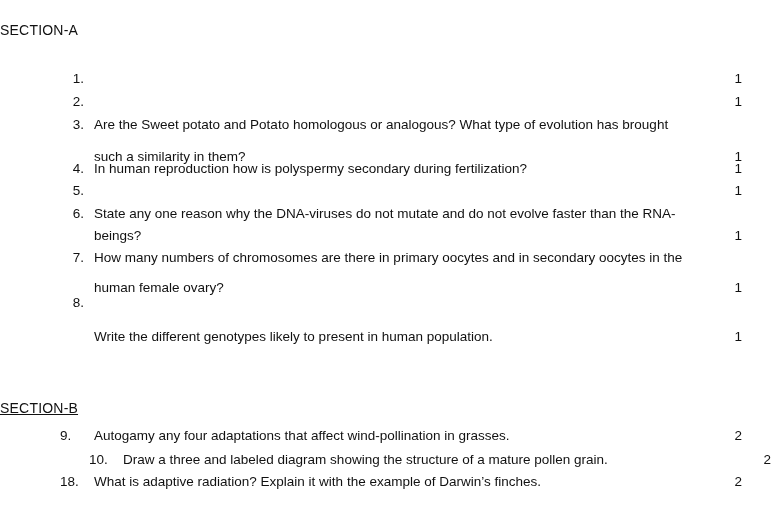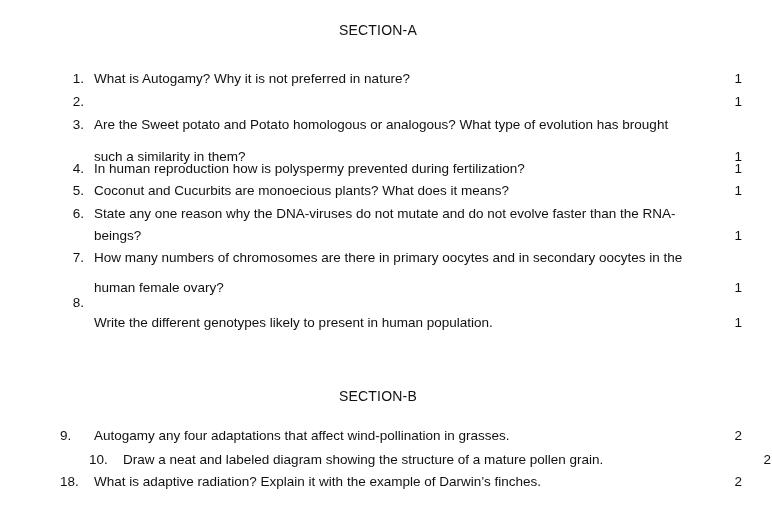--- a/index.html
+++ b/index.html
@@ -2,68 +2,66 @@
 <html><head>
 <meta charset="utf-8">
 <style>
   html, body { margin: 0; padding: 0; background: #ffffff; }
   body {
     width: 772px; height: 525px; position: relative; overflow: hidden;
     font-family: "Liberation Sans", "DejaVu Sans", sans-serif;
     color: #111; font-size: 13.5px;
   }
   .section-title {
-    position: absolute; left: 0; width: 756px; text-align: center;
+    position: absolute; left: 0; width: 756px; text-align: left;
     font-size: 14px; letter-spacing: 0.2px;
   }
   .line {
     position: absolute; left: 0; width: 772px; height: 22px; line-height: 22px;
     white-space: nowrap;
   }
   .num { position: absolute; text-align: right; }
   .text { position: absolute; left: 94px; }
   .marks { position: absolute; right: 30px; }
   .numA { left: 60px; width: 24px; }
   .numB { left: 60px; width: 24px; text-align: left; }
   sup { font-size: 8px; vertical-align: 6px; line-height: 0; }
 </style>
 </head>
 <body>
 
 <div class="section-title" style="top:22px;">SECTION-A</div>
 
 <div class="line" style="top:68px;">
   <span class="num numA">1.</span>
-  <span class="text">What is Autogamy? Why it is not preferred in nature?</span>
   <span class="marks">1</span>
 </div>
 
 <div class="line" style="top:91px;">
   <span class="num numA">2.</span>
   <span class="marks">1</span>
 </div>
 
 <div class="line" style="top:114px;">
   <span class="num numA">3.</span>
   <span class="text">Are the Sweet potato and Potato homologous or analogous? What type of evolution has brought</span>
 </div>
 <div class="line" style="top:146px;">
   <span class="text">such a similarity in them?</span>
   <span class="marks">1</span>
 </div>
 
 <div class="line" style="top:158px;">
   <span class="num numA">4.</span>
-  <span class="text">In human reproduction how is polyspermy prevented during fertilization?</span>
+  <span class="text">In human reproduction how is polyspermy secondary during fertilization?</span>
   <span class="marks">1</span>
 </div>
 
 <div class="line" style="top:180px;">
   <span class="num numA">5.</span>
-  <span class="text">Coconut and Cucurbits are monoecious plants? What does it means?</span>
   <span class="marks">1</span>
 </div>
 
 <div class="line" style="top:203px;">
   <span class="num numA">6.</span>
   <span class="text">State any one reason why the DNA-viruses do not mutate and do not evolve faster than the RNA-</span>
 </div>
 <div class="line" style="top:225px;">
   <span class="text">beings?</span>
   <span class="marks">1</span>
@@ -74,36 +72,36 @@
   <span class="text">How many numbers of chromosomes are there in primary oocytes and in secondary oocytes in the</span>
 </div>
 <div class="line" style="top:277px;">
   <span class="text">human female ovary?</span>
   <span class="marks">1</span>
 </div>
 
 <div class="line" style="top:292px;">
   <span class="num numA">8.</span>
 </div>
-<div class="line" style="top:312px;">
+<div class="line" style="top:326px;">
   <span class="text">Write the different genotypes likely to present in human population.</span>
   <span class="marks">1</span>
 </div>
 
-<div class="section-title" style="top:388px;">SECTION-B</div>
+<div class="section-title" style="top:400px;text-decoration:underline;">SECTION-B</div>
 
 <div class="line" style="top:425px;">
   <span class="num numB">9.</span>
   <span class="text">Autogamy any four adaptations that affect wind-pollination in grasses.</span>
   <span class="marks">2</span>
 </div>
 
 <div class="line" style="top:449px;margin-left:29px;">
   <span class="num numB">10.</span>
-  <span class="text">Draw a neat and labeled diagram showing the structure of a mature pollen grain.</span>
+  <span class="text">Draw a three and labeled diagram showing the structure of a mature pollen grain.</span>
   <span class="marks">2</span>
 </div>
 
 <div class="line" style="top:471px;">
   <span class="num numB">18.</span>
   <span class="text">What is adaptive radiation? Explain it with the example of Darwin’s finches.</span>
   <span class="marks">2</span>
 </div>
 
 </body></html>

